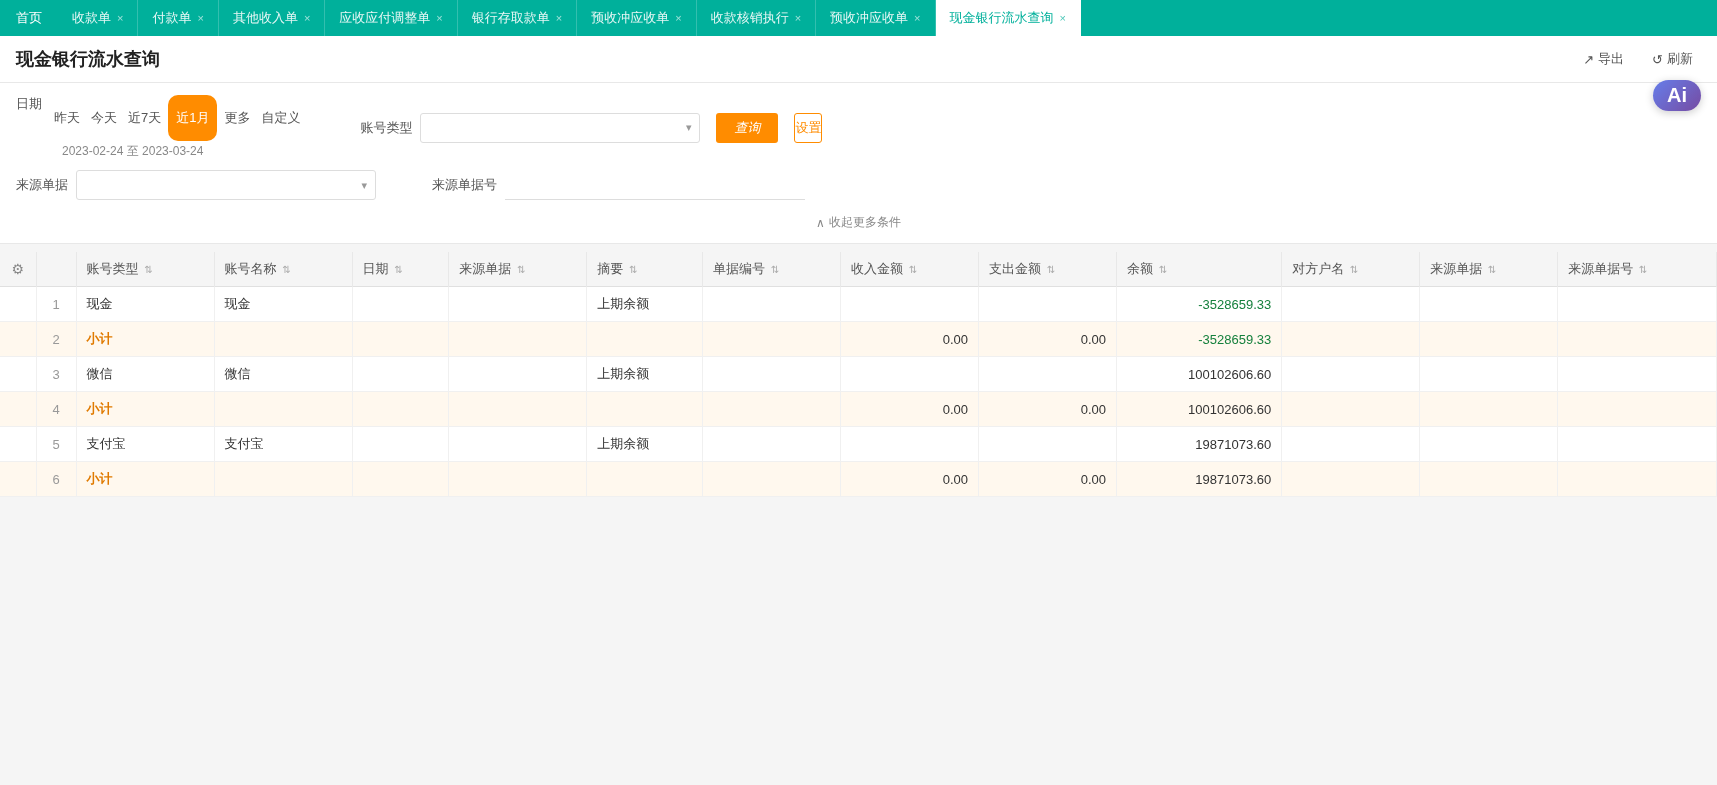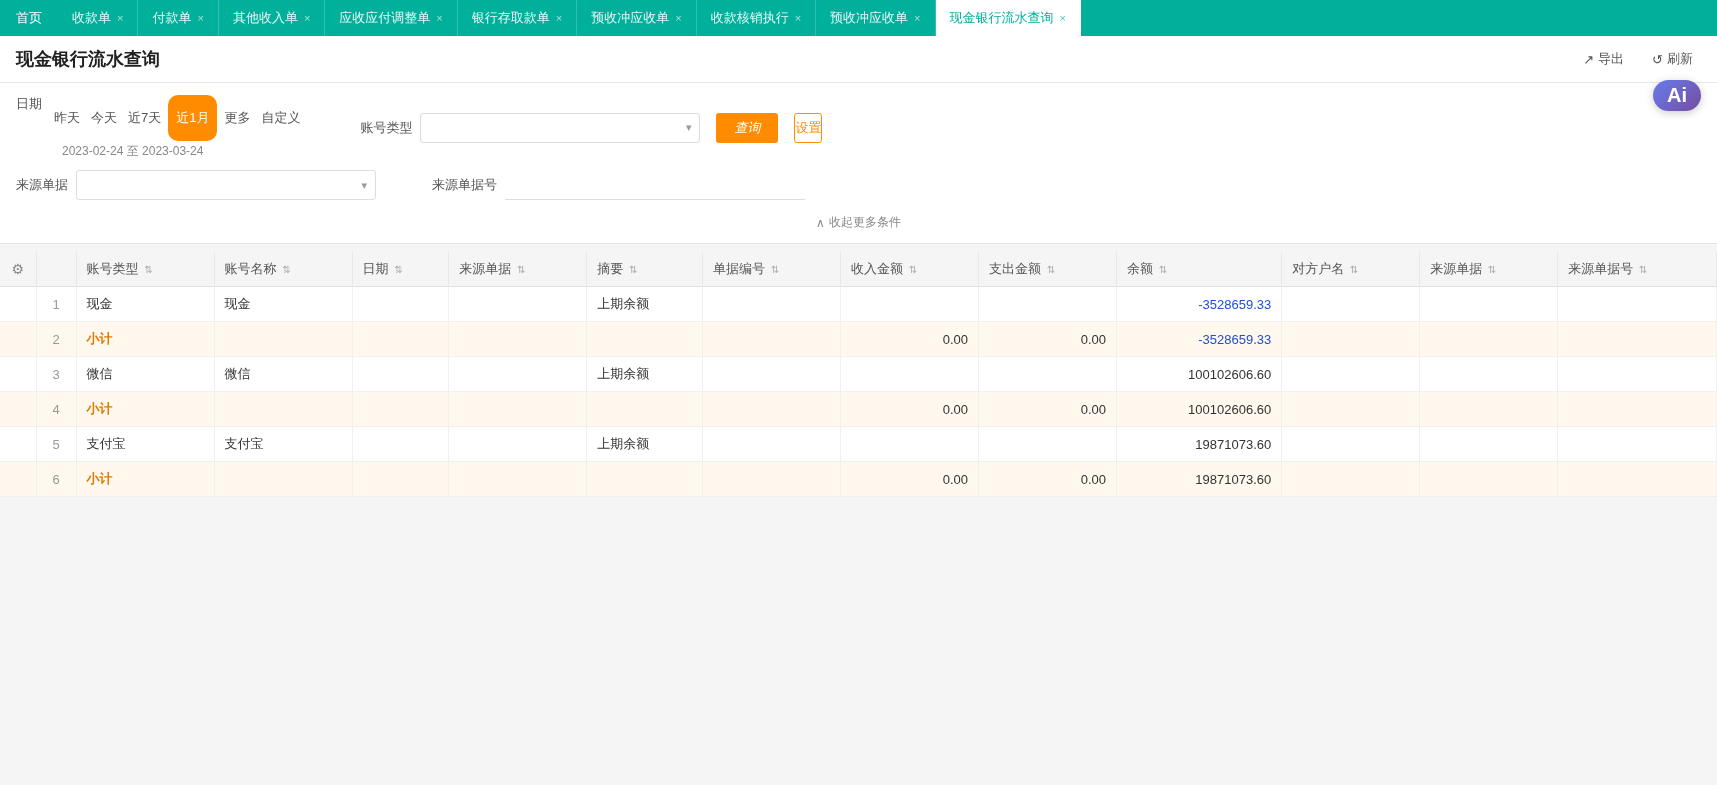--- a/index.html
+++ b/index.html
@@ -221,21 +221,21 @@
       background: #fff8ee;
     }
     tbody td {
       padding: 8px 10px;
       color: #333;
       border-right: 1px solid #f0f0f0;
       white-space: nowrap;
     }
     tbody td.num-col { text-align: center; color: #999; }
     tbody td.amount { text-align: right; }
-    tbody td.negative { color: #1d4ed8; }
+    tbody td.negative { color: #15803d; }
     tbody td.subtotal-label { color: #e07a00; font-weight: 700; }
 
     .settings-gear {
       font-size: 14px;
       color: #888;
       cursor: pointer;
       display: inline-flex;
       align-items: center;
       justify-content: center;
     }

